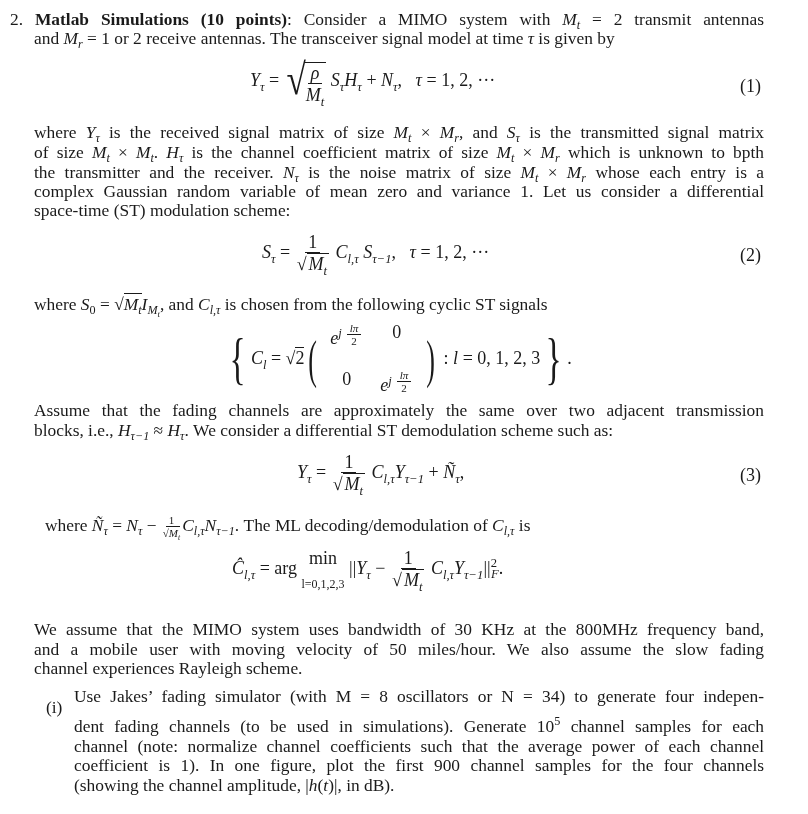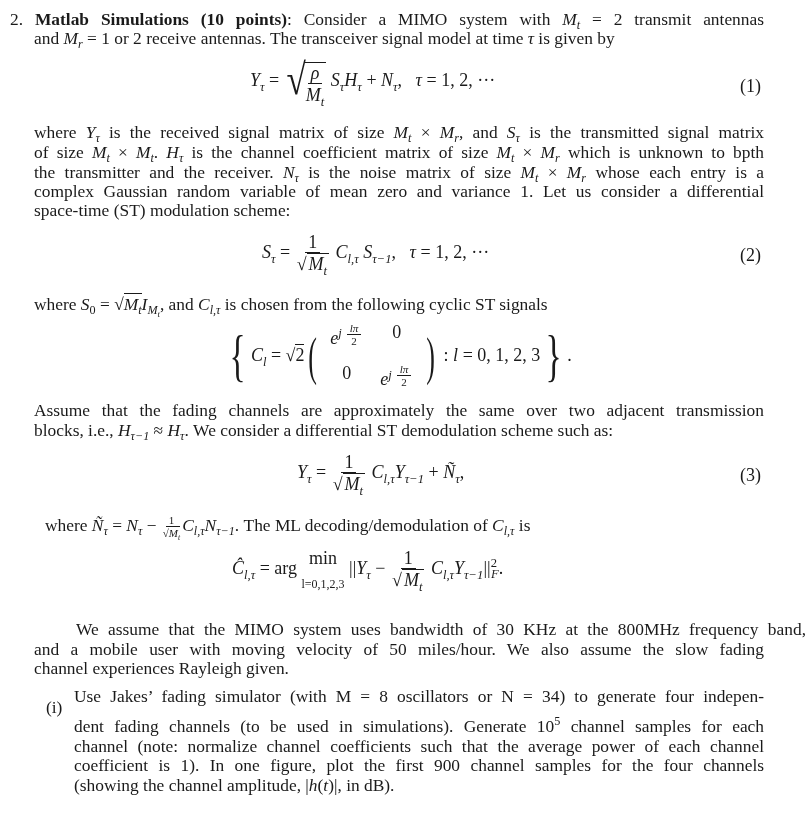--- a/index.html
+++ b/index.html
@@ -19,21 +19,21 @@
   .frac { display: inline-flex; flex-direction: column; align-items: center; vertical-align: middle; margin: 0 2px; }
   .frac .num { border-bottom: 1px solid #1a1a1a; padding: 0 3px; line-height: 20px; }
   .frac .den { line-height: 22px; }
   .frac.small { font-size: 11px; }
   .frac.small .num, .frac.small .den { line-height: 12px; }
   .sqrt { display: inline-block; }
   .sqrt .rad { border-top: 1px solid #1a1a1a; padding: 0 2px; }
   .bigsqrt { display: inline-flex; align-items: stretch; vertical-align: middle; }
   .bigsqrt .sym { font-size: 44px; line-height: 44px; transform: scaleX(0.8); margin-right: -4px; }
   .bigsqrt .inner { border-top: 1px solid #1a1a1a; margin-top: 4px; }
-  .matrix { display: inline-grid; grid-template-columns: 50px 50px; text-align: center; vertical-align: middle; row-gap: 14px; }
+  .matrix { display: inline-grid; grid-template-columns: 50px 50px; text-align: center; vertical-align: middle; row-gap: 20px; }
   .paren { font-size: 52px; vertical-align: middle; display: inline-block; transform: scaleX(0.5); font-weight: 100; }
   .brace { font-size: 56px; vertical-align: middle; display: inline-block; transform: scaleX(0.6); font-weight: 100; }
   .under { display: inline-flex; flex-direction: column; align-items: center; vertical-align: top; gap: 9px; }
   .under .bot { font-size: 12px; line-height: 12px; }
   .indent { left: 74px; width: 690px; }
 </style>
 </head>
 <body>
 
 <div class="line just" style="top:9px;left:10px;width:754px;">
@@ -118,22 +118,22 @@
       <span class="bot">l=0,1,2,3</span>
     </span>
   ||<i>Y<sub>τ</sub></i> −
   <span class="frac">
       <span class="num">1</span>
       <span class="den"><span class="sqrt">√<span class="rad"><i>M<sub>t</sub></i></span></span></span>
     </span>
   <i>C<sub>l,τ</sub>Y<sub>τ−1</sub></i>||<sup>2</sup><sub style="margin-left:-6px;"><i>F</i></sub>.
 </div>
 
-<div class="line just" style="top:619px;margin-left:42px;">We assume that the MIMO system uses bandwidth of 30 KHz at the 800MHz frequency band,</div>
+<div class="line just" style="top:619px;">We assume that the MIMO system uses bandwidth of 30 KHz at the 800MHz frequency band,</div>
 <div class="line just" style="top:639px;">and a mobile user with moving velocity of 50 miles/hour. We also assume the slow fading</div>
-<div class="line just last" style="top:658px;">channel experiences Rayleigh given.</div>
+<div class="line just last" style="top:658px;">channel experiences Rayleigh scheme.</div>
 
 <div class="line" style="top:697px;left:46px;">(i)</div>
 <div class="line just indent" style="top:686px;">Use Jakes’ fading simulator (with M = 8 oscillators or N = 34) to generate four indepen-</div>
 <div class="line just indent" style="top:716px;">dent fading channels (to be used in simulations). Generate 10<sup>5</sup> channel samples for each</div>
 <div class="line just indent" style="top:736px;">channel (note: normalize channel coefficients such that the average power of each channel</div>
 <div class="line just indent" style="top:755px;">coefficient is 1). In one figure, plot the first 900 channel samples for the four channels</div>
 <div class="line just indent last" style="top:775px;">(showing the channel amplitude, |<i>h</i>(<i>t</i>)|, in dB).</div>
 
 </body></html>

